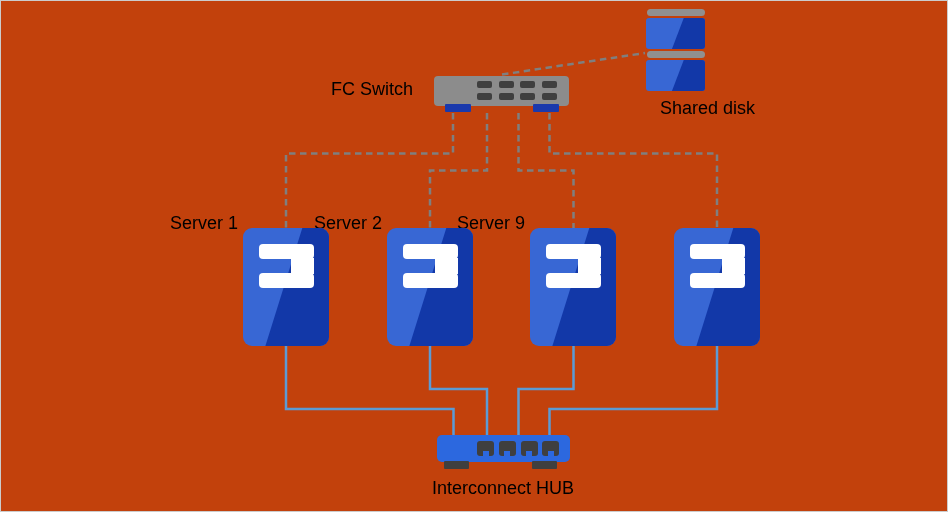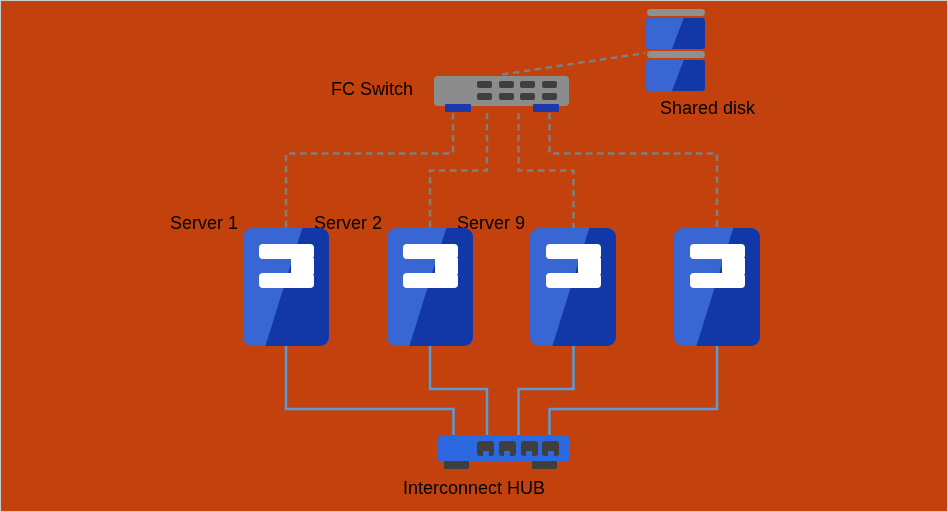--- a/index.html
+++ b/index.html
@@ -41,21 +41,21 @@
   .lbl-server{top:212px;width:110px;}
   .lbl-server.l1{left:169px;} .lbl-server.l2{left:313px;} .lbl-server.l3{left:456px;} .lbl-server.l4{left:600px;}
 
   
   .hub-body{left:436px;top:434px;width:133px;height:27px;border-radius:5px;background:var(--hub_blue,#2C68DF);}
   .hub-ports{position:absolute;left:40px;top:6px;display:grid;grid-template-columns:repeat(4,17px);column-gap:4.8px;}
   .hub-port{position:relative;height:15px;background:var(--port_dark,#3F3F3F);border-radius:3px;}
   .hub-notch{position:absolute;left:5.5px;bottom:0;width:6px;height:5px;background:var(--hub_blue,#2C68DF);}
   .hub-foot{position:absolute;top:460px;width:25px;height:8px;background:var(--hub_foot_gray,#3F3F3F);border-radius:1px;}
   .hub-foot.f1{left:443px;} .hub-foot.f2{left:531px;}
-  .lbl-hub{left:402px;top:477px;width:200px;}
+  .lbl-hub{left:402px;top:477px;width:200px;text-align:center;}
 </style>
 </head>
 <body>
 
 <div class="canvas">
 
   <svg class="links" viewBox="0 0 948 512" xmlns="http://www.w3.org/2000/svg">
     <path class="link-dashed" d="M452,112 V152.5 H285 V228"></path>
     <path class="link-dashed" d="M486,112 V169.5 H429 V228"></path>
     <path class="link-dashed" d="M517.5,112 V169.5 H572.5 V228"></path>

